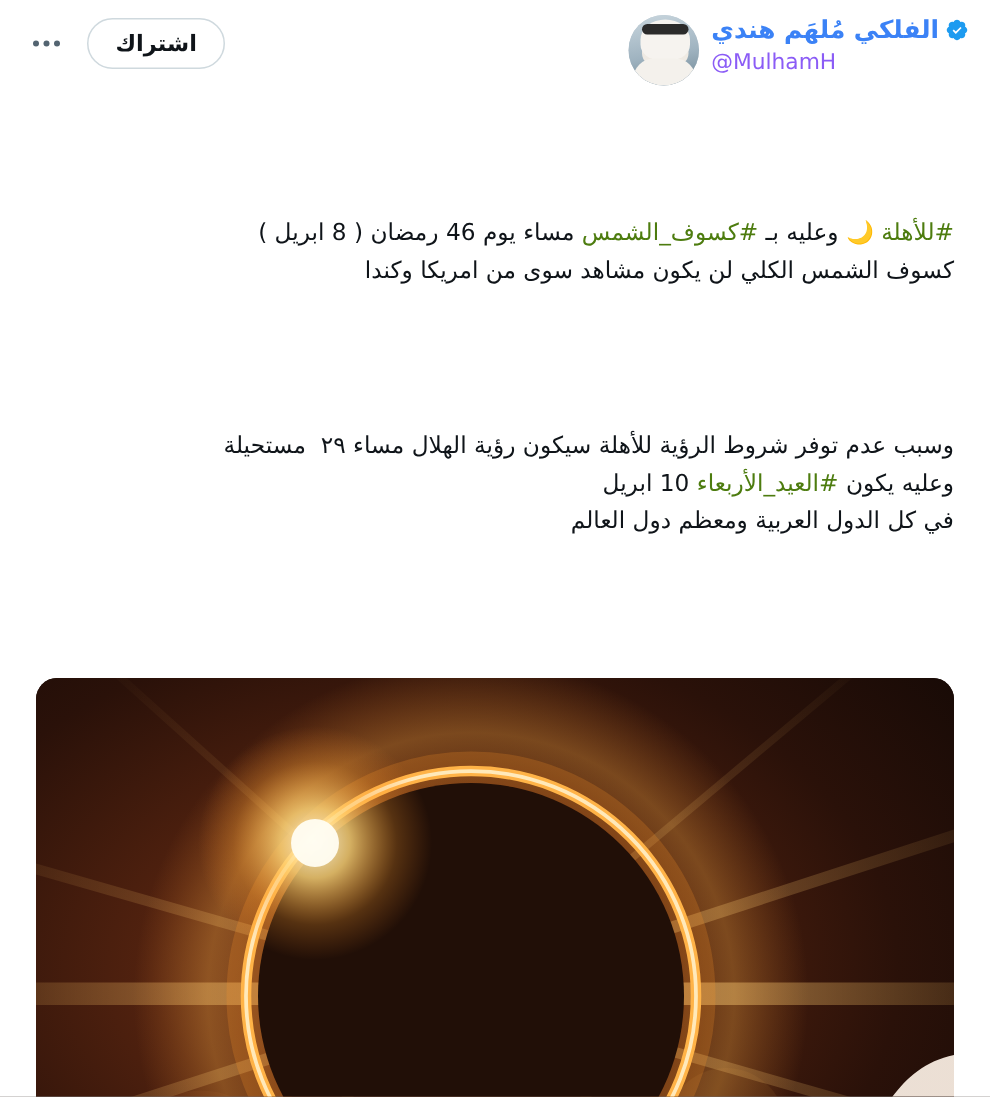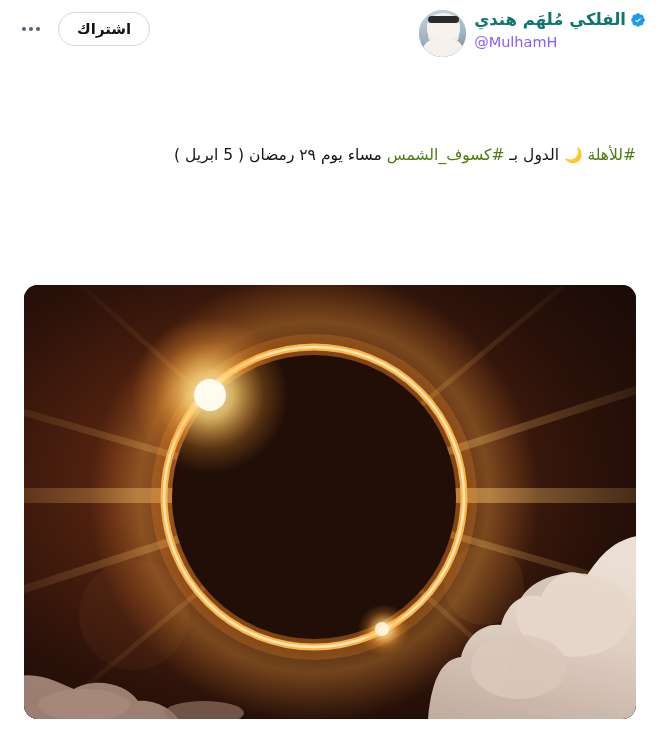--- a/index.html
+++ b/index.html
@@ -94,21 +94,21 @@
   .author-name-row {
     display: flex;
     flex-direction: row-reverse;
     align-items: center;
     gap: 4px;
   }
 
   .author-name {
     font-size: 16.5px;
     font-weight: bold;
-    color: #0f766e;
+    color: #3b82f6;
     white-space: nowrap;
   }
 
   .verified-badge {
     width: 16px;
     height: 16px;
     display: inline-block;
   }
 
   .author-handle {
@@ -270,22 +270,23 @@
         <div class="av-face"></div>
         <div class="av-ghutra"></div>
         <div class="av-agal"></div>
         <div class="av-body"></div>
       </div>
     </div>
   </div>
 
   <div class="tweet-body">
 
-    <p><span class="hashtag">#للأهلة</span><span class="emoji-moon"> 🌙</span><span> الدول بـ </span><span class="hashtag">#كسوف_الشمس</span><span> مساء يوم ٢٩ رمضان ( 5 ابريل )</span><br></p>
-
+    <p><span class="hashtag">#للأهلة</span><span class="emoji-moon"> 🌙</span><span> وعليه بـ </span><span class="hashtag">#كسوف_الشمس</span><span> مساء يوم 46 رمضان ( 8 ابريل )</span><br><span>كسوف الشمس الكلي لن يكون مشاهد سوى من امريكا وكندا</span></p>
+
+    <p><span>وسبب عدم توفر شروط الرؤية للأهلة سيكون رؤية الهلال مساء ٢٩  مستحيلة</span><br><span>وعليه يكون </span><span class="hashtag">#العيد_الأربعاء</span><span> 10 ابريل</span><br><span>في كل الدول العربية ومعظم دول العالم</span></p>
 
   </div>
 
   <div class="media-wrap">
     <svg class="eclipse-svg" viewBox="0 0 632 434" preserveAspectRatio="xMidYMid slice" aria-hidden="true">
       <defs>
         <radialGradient id="skyGrad" cx="40%" cy="45%" r="75%">
           <stop offset="0%" stop-color="#8a4a22"></stop>
           <stop offset="35%" stop-color="#52220f"></stop>
           <stop offset="70%" stop-color="#2a1109"></stop>

